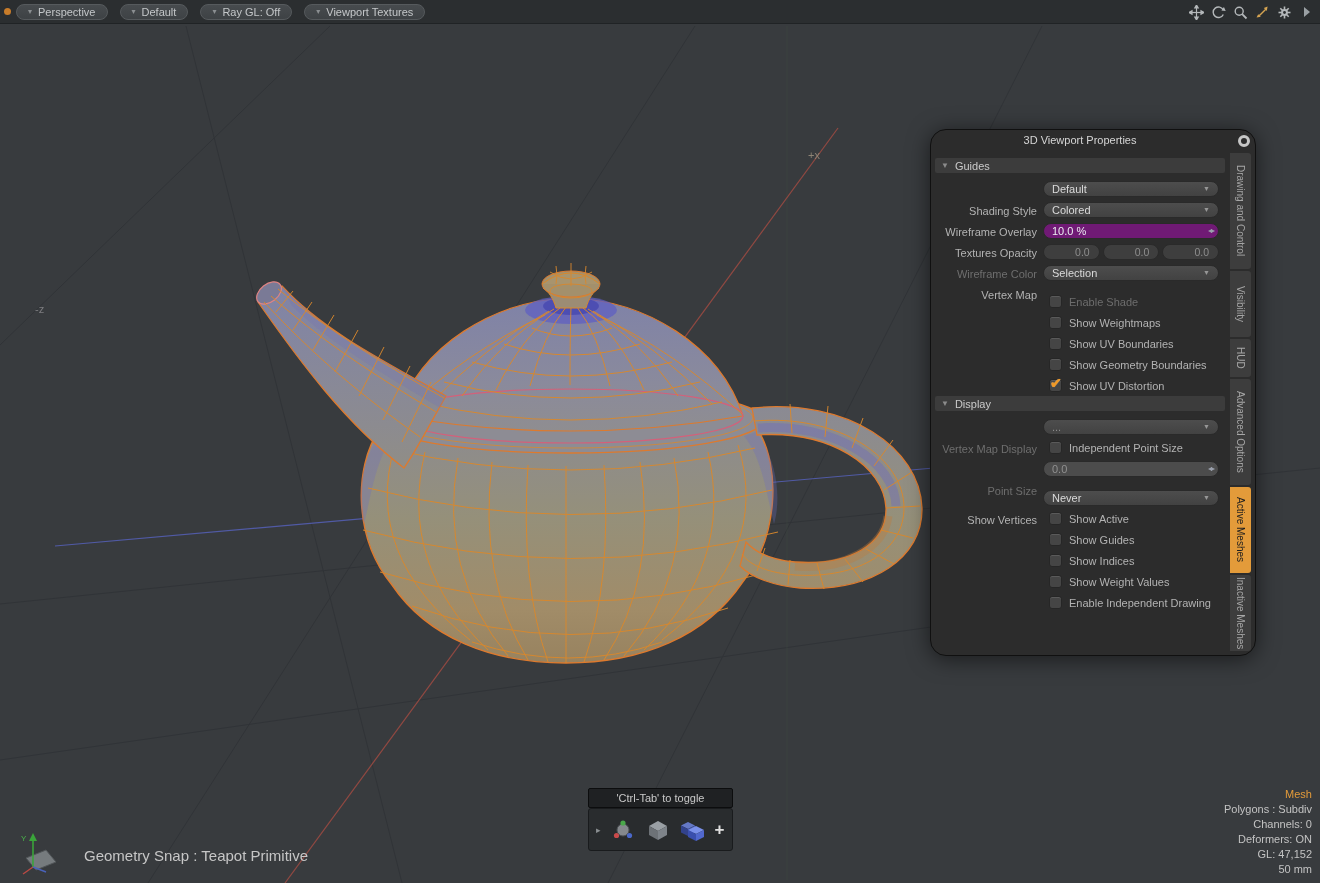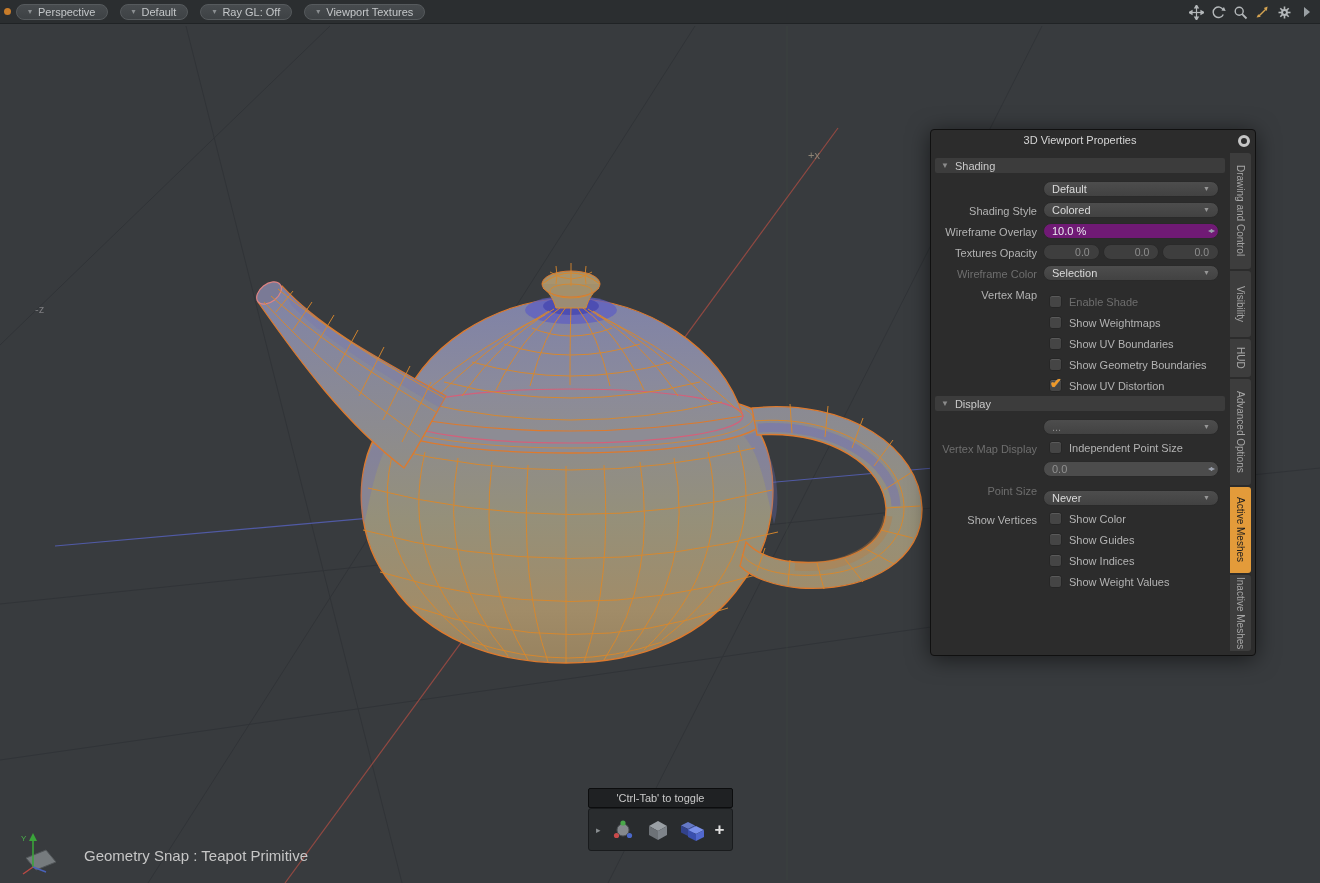--- a/index.html
+++ b/index.html
@@ -20,21 +20,21 @@
   .tb-icon { width:15px; height:15px; display:flex; align-items:center; justify-content:center; }
 
   
   .scene { position:absolute; left:0; top:0; width:1320px; height:883px; }
   .axis-label { position:absolute; font-size:11px; color:#8d8374; z-index:5; }
   .axis-x { left:808px; top:149px; }
   .axis-z { left:35px; top:303px; color:#7d7d80; }
 
   
   .panel { position:absolute; left:930px; top:129px; width:326px; height:527px;
-           background:#2c2c2c; border:1px solid #101010; border-radius:4px;
+           background:#2c2c2c; border:1px solid #101010; border-radius:16px;
            box-shadow:0 3px 22px rgba(0,0,0,.55); display:flex; z-index:20; }
   .panel-body { width:298px; padding-top:0; }
   .panel-title { display:block; height:21px; line-height:21px; text-align:center;
                  color:#d6d6d6; font-size:11px; }
   .panel-pin { position:absolute; right:5px; top:5px; width:12px; height:12px; border-radius:50%;
                border:3px solid #c6c6c6; background:#2c2c2c; }
   .sec-h { height:15px; margin:0 4px; background:#3c3c3c; border-radius:2px; display:flex;
            align-items:center; gap:6px; padding-left:6px; color:#cacaca; font-size:11px; }
   .sec-h .tri { color:#8b8b8b; font-size:8px; }
   .mt7 { margin-top:7px; }
@@ -297,21 +297,21 @@
       </span>
     </div>
   </div>
 
   <div class="panel">
     <div class="panel-body">
       <span class="panel-title">3D Viewport Properties</span>
 
       <div class="sec-h mt7">
         <span class="tri">▼</span>
-        <span>Shading</span>
+        <span>Guides</span>
       </div>
 
       <div class="prow">
         <span class="plabel">Shading Style</span>
         <div class="dropdown">
           <span>Default</span>
           <span class="dd-arrow">▼</span>
         </div>
       </div>
       <div class="prow">
@@ -392,33 +392,37 @@
       </div>
       <div class="prow gap8">
         <span class="plabel">Show Vertices</span>
         <div class="dropdown">
           <span>Never</span>
           <span class="dd-arrow">▼</span>
         </div>
       </div>
       <div class="crow">
         <span class="chk"></span>
-        <span class="clabel">Show Color</span>
+        <span class="clabel">Show Active</span>
       </div>
       <div class="crow">
         <span class="chk"></span>
         <span class="clabel">Show Guides</span>
       </div>
       <div class="crow">
         <span class="chk"></span>
         <span class="clabel">Show Indices</span>
       </div>
       <div class="crow">
         <span class="chk"></span>
         <span class="clabel">Show Weight Values</span>
+      </div>
+      <div class="crow">
+        <span class="chk"></span>
+        <span class="clabel">Enable Independent Drawing</span>
       </div>
     </div>
 
     <div class="panel-tabs">
       <div class="vtab" style="height:116px">
           <span>Drawing and Control</span>
         </div>
       <div class="vtab" style="height:66px">
           <span>Visibility</span>
         </div>
@@ -476,14 +480,22 @@
       <polygon points="8,32 28,24 38,36 18,44" fill="#7d8286" opacity="0.9" stroke="#54585b"></polygon>
       <line x1="15" y1="41" x2="15" y2="13" stroke="#3aa43a" stroke-width="1.6"></line>
       <polygon points="15,7 11,15 19,15" fill="#3aa43a"></polygon>
       <text x="3" y="15" font-size="8" fill="#4ab44a">Y</text>
       <line x1="15" y1="41" x2="5" y2="48" stroke="#bb4a44" stroke-width="1.4"></line>
       <line x1="15" y1="41" x2="28" y2="46" stroke="#4a63bb" stroke-width="1.4"></line>
     </svg>
   </div>
   <span class="snap-text">Geometry Snap : Teapot Primitive</span>
 
+  <div class="info">
+    <span class="mesh">Mesh</span>
+    <span>Polygons : Subdiv</span>
+    <span>Channels: 0</span>
+    <span>Deformers: ON</span>
+    <span>GL: 47,152</span>
+    <span>50 mm</span>
+  </div>
 
 </div>
 
 </body></html>

